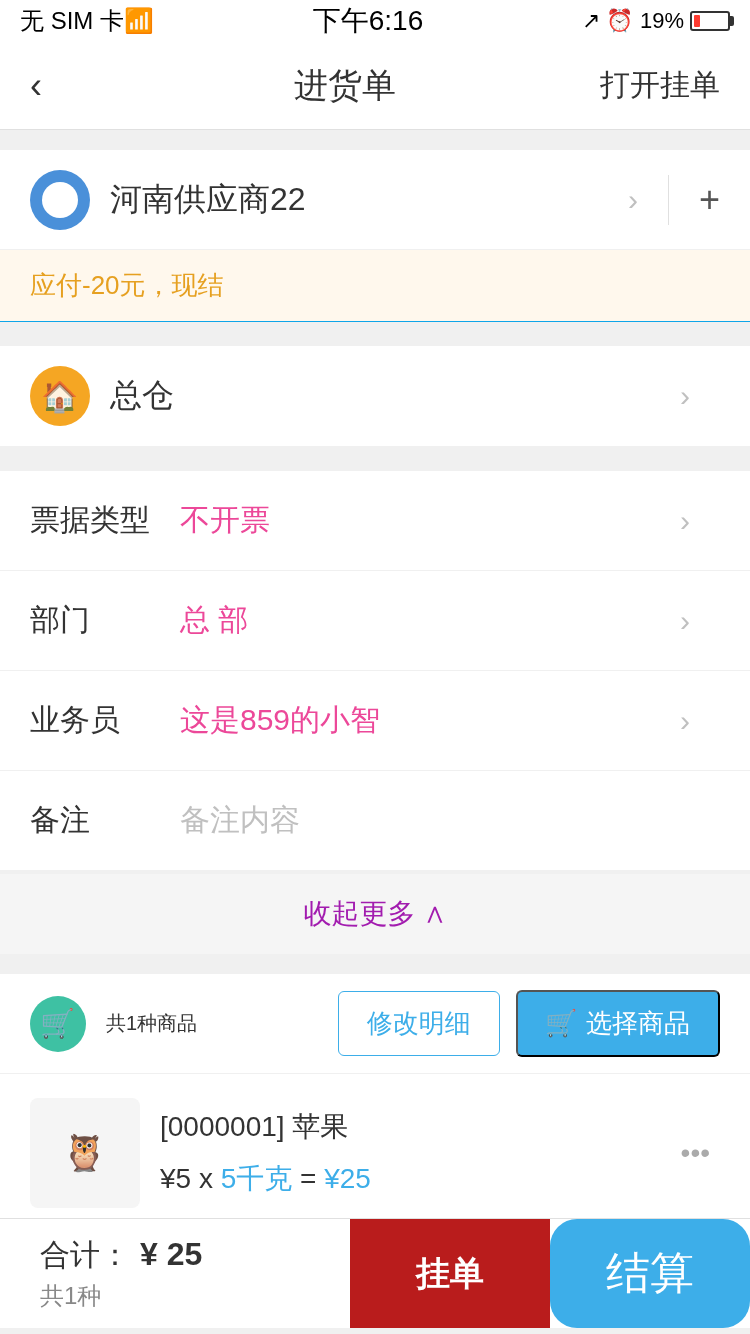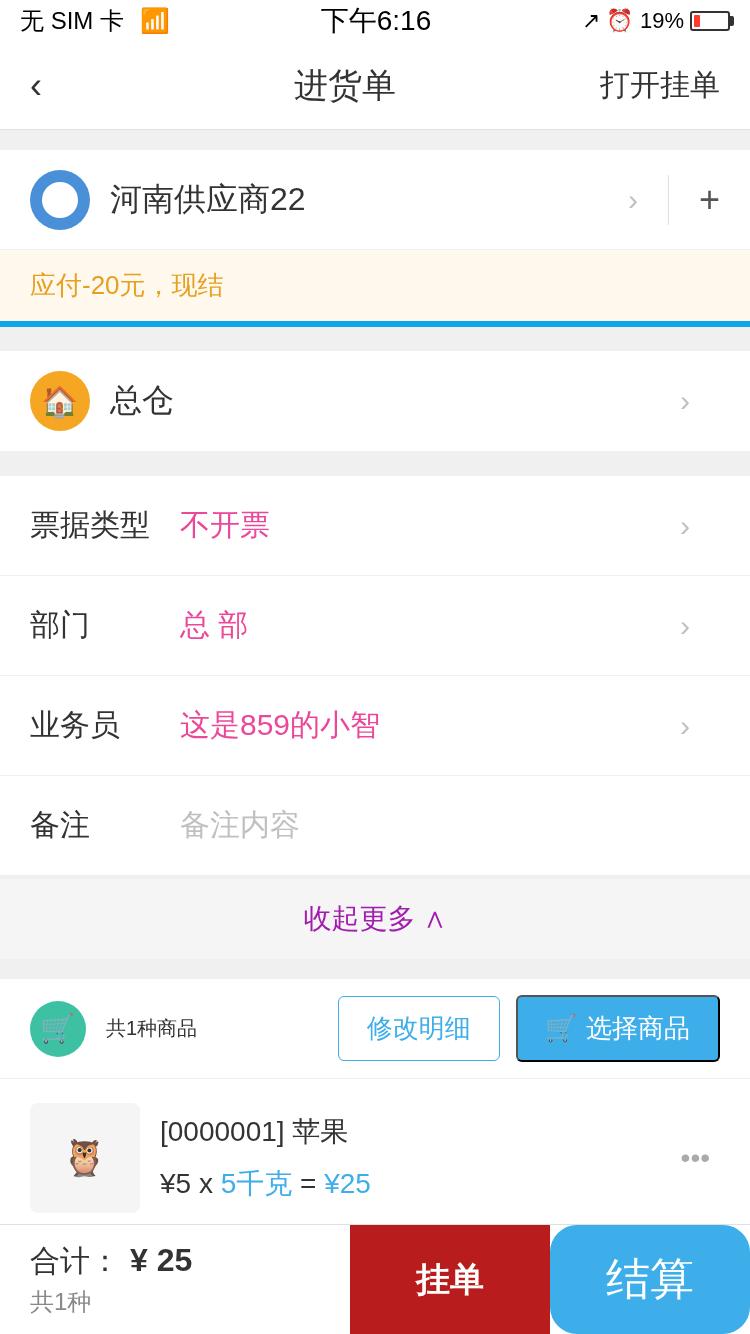--- a/index.html
+++ b/index.html
@@ -18,21 +18,21 @@
       width: 750px;
       height: 42px;
       background: #fff;
       display: flex;
       align-items: center;
       justify-content: space-between;
       padding: 0 20px;
       font-size: 24px;
       color: #000;
     }
-    .status-left { display: flex; align-items: center; gap: 16px; }
+    .status-left { display: flex; align-items: center; gap: 0; }
     .status-center { font-size: 28px; font-weight: 500; }
     .status-right { display: flex; align-items: center; gap: 6px; font-size: 22px; }
     .battery-icon {
       width: 40px; height: 20px; border: 2px solid #333; border-radius: 3px; position: relative; display: inline-flex; align-items: center; padding: 2px;
     }
     .battery-icon::after {
       content: ''; position: absolute; right: -6px; top: 50%; transform: translateY(-50%);
       width: 4px; height: 10px; background: #333; border-radius: 0 2px 2px 0;
     }
     .battery-fill {
@@ -90,21 +90,21 @@
     .chevron-icon { color: #c0c0c0; font-size: 30px; margin-right: 30px; }
     .separator-v { width: 1px; height: 50px; background: #e0e0e0; margin-right: 30px; }
     .plus-icon { color: #555; font-size: 36px; font-weight: 300; }
 
     
     .notice-bar {
       background: #fff8ed;
       padding: 18px 30px;
       font-size: 26px;
       color: #e6a020;
-      border-bottom: 6px solid #0ea5e9;
+      border-bottom: 1px solid #0ea5e9;
     }
 
     
     .warehouse-row {
       background: #fff;
       display: flex;
       align-items: center;
       padding: 0 30px;
       height: 100px;
     }
@@ -213,28 +213,29 @@
     }
     .product-info { flex: 1; }
     .product-name { font-size: 28px; color: #333; margin-bottom: 14px; }
     .product-price { font-size: 28px; color: #333; }
     .price-highlight { color: #3daee9; }
     .product-more { color: #aaa; font-size: 28px; padding: 10px; cursor: pointer; }
 
     
     .bottom-bar {
       position: fixed;
-      bottom: 0;
+      bottom: 6px;
       left: 0;
       width: 750px;
       height: 110px;
       display: flex;
       align-items: stretch;
       background: #fff;
       border-top: 1px solid #e0e0e0;
+      padding-left: 10px;
     }
     .total-section {
       flex: 1;
       display: flex;
       flex-direction: column;
       justify-content: center;
       padding: 0 30px;
     }
     .total-label {
       font-size: 30px;

